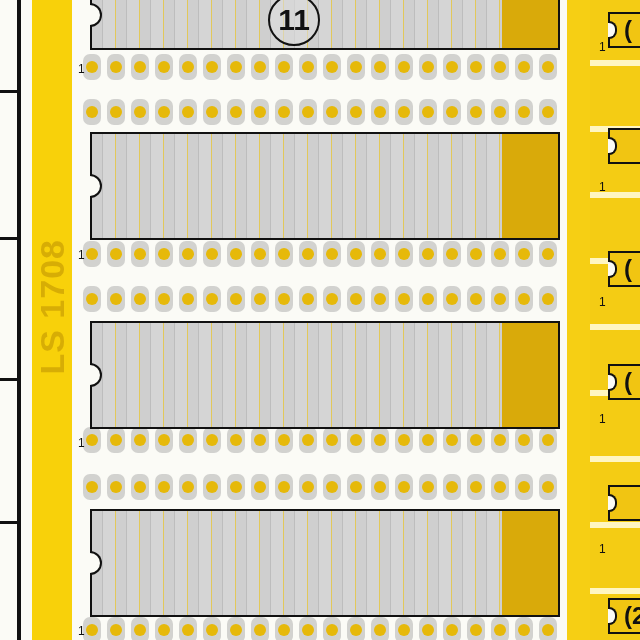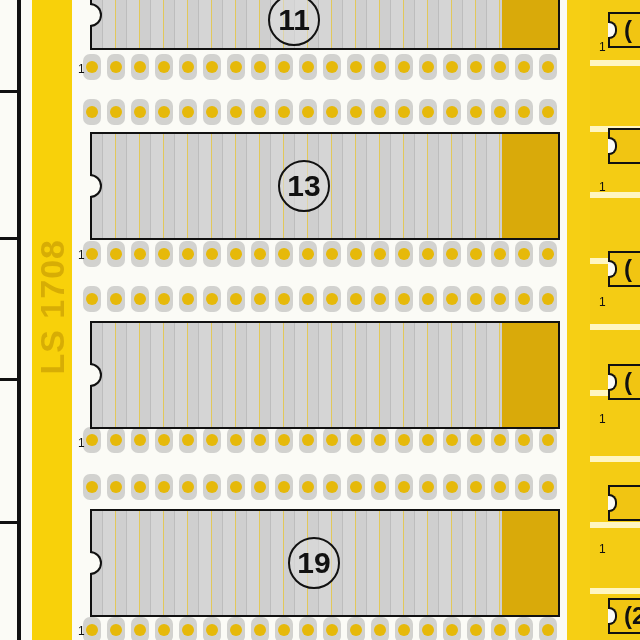--- a/index.html
+++ b/index.html
@@ -467,30 +467,28 @@
   </div>
 <div id="ics">
     <div class="abs ic" style="left: 90px; top: -20px; width: 466px; height: 66px;">
       <div class="abs ic-notch" style="top: 21px;"></div>
       <div class="abs ic-pad" style="right: -2px; top: -2px; width: 56px; height: 66px;"></div>
       <div class="abs ic-label" style="left: 176px; top: 12px;">11</div>
     </div>
     <div class="abs ic" style="left: 90px; top: 132px; width: 466px; height: 104px;">
       <div class="abs ic-notch" style="top: 40px;"></div>
       <div class="abs ic-pad" style="right: -2px; top: -2px; width: 56px; height: 104px;"></div>
-      <div class="abs ic-label" style="left: 186px; top: 26px;">13</div>
     </div>
     <div class="abs ic" style="left: 90px; top: 321px; width: 466px; height: 104px;">
       <div class="abs ic-notch" style="top: 40px;"></div>
       <div class="abs ic-pad" style="right: -2px; top: -2px; width: 56px; height: 104px;"></div>
     </div>
     <div class="abs ic" style="left: 90px; top: 509px; width: 466px; height: 104px;">
       <div class="abs ic-notch" style="top: 40px;"></div>
       <div class="abs ic-pad" style="right: -2px; top: -2px; width: 56px; height: 104px;"></div>
-      <div class="abs ic-label" style="left: 196px; top: 26px;">19</div>
     </div>
   </div>
 <div id="smallics">
     <div class="abs small-ic" style="top: 12px;">
       <div class="notch"></div>
       <div class="lab">(</div>
     </div>
     <div class="abs small-ic" style="top: 128px;">
       <div class="notch"></div>
       <div class="lab"></div>

